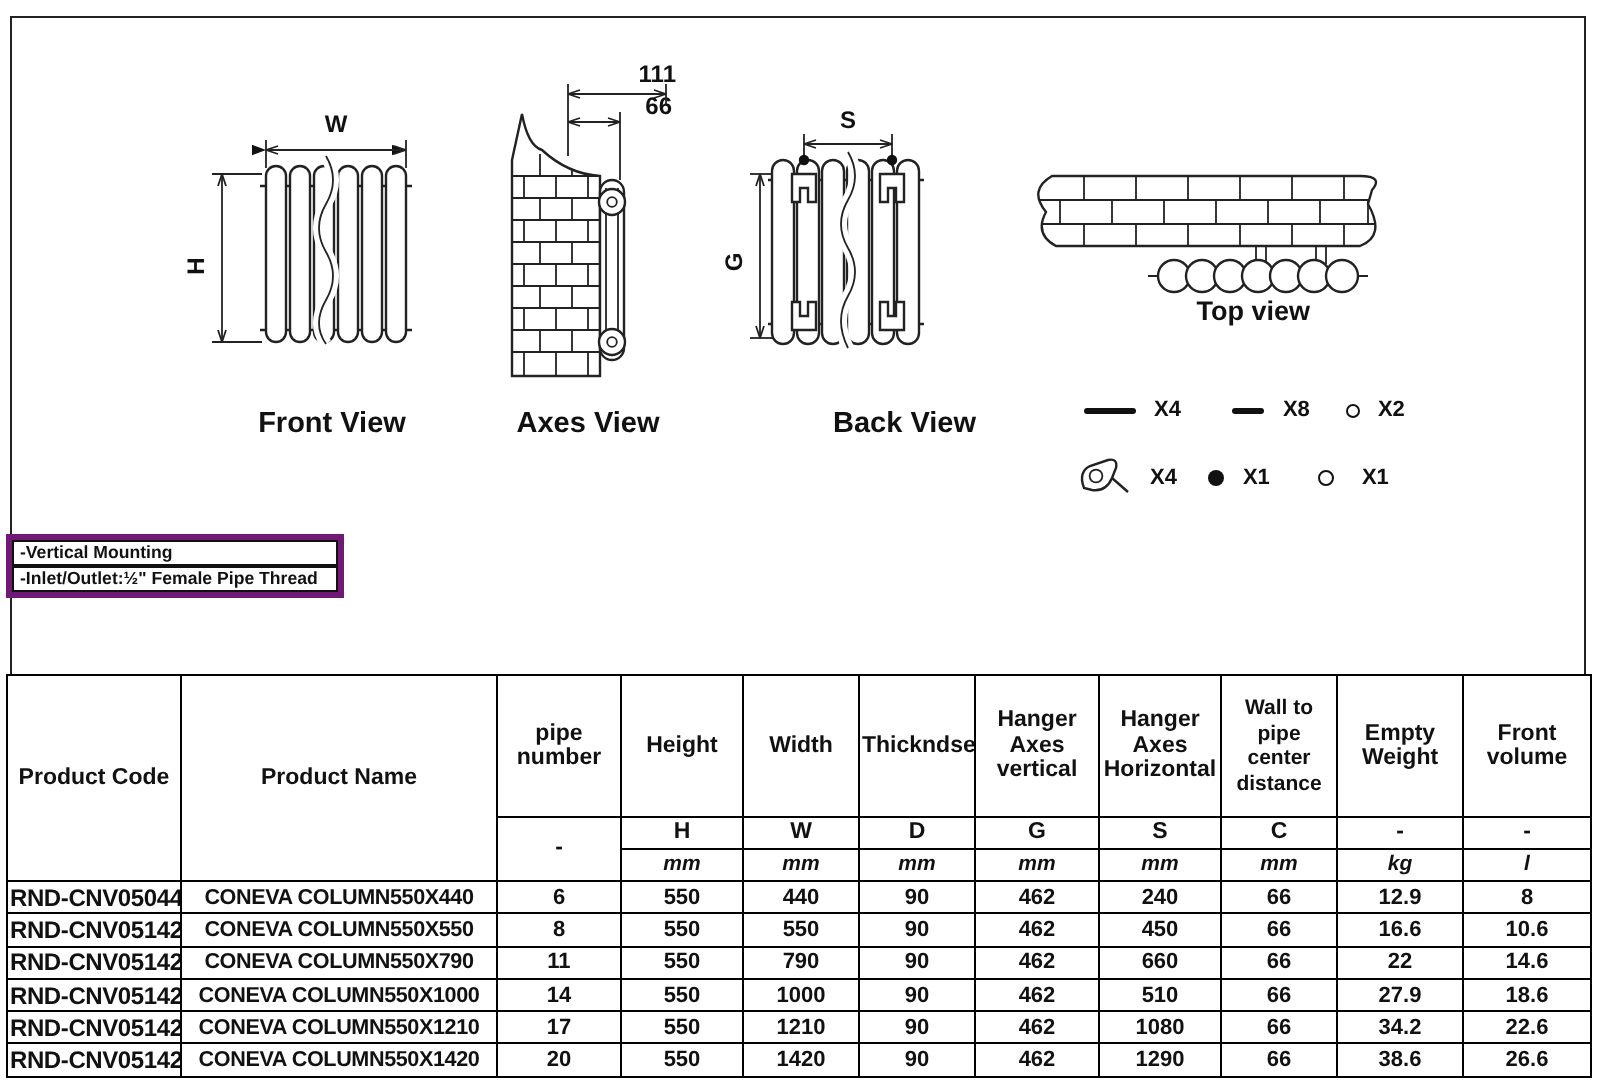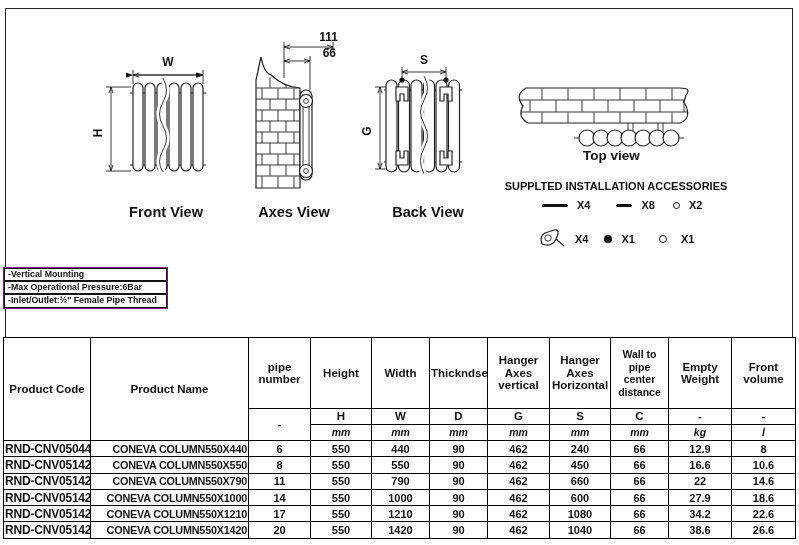--- a/index.html
+++ b/index.html
@@ -7,48 +7,48 @@
         font-family:"Liberation Sans",sans-serif;color:#111;overflow:hidden;}
   
   #frame{position:absolute;left:5px;top:8px;width:786px;height:328px;border:1.5px solid #222;}
   svg{position:absolute;overflow:visible;}
   svg *{vector-effect:non-scaling-stroke;}
   .stroke{stroke:#222;fill:none;stroke-width:1.2;}
   .thin{stroke:#222;fill:none;stroke-width:0.9;}
   .fillw{fill:#fff;stroke:#222;stroke-width:1.2;}
   svg text{font:bold 12px "Liberation Sans",sans-serif;fill:#111;}
   .view-label{position:absolute;font:bold 14.5px "Liberation Sans",sans-serif;text-align:center;}
-  .small-label{position:absolute;font:bold 12.5px "Liberation Sans",sans-serif;text-align:left;}
+  .small-label{position:absolute;font:bold 12.5px "Liberation Sans",sans-serif;text-align:right;}
   
   .acc-title{position:absolute;left:500px;top:180px;width:232px;text-align:center;
              font:bold 11px "Liberation Sans",sans-serif;white-space:nowrap;}
   .acc-row{position:absolute;display:flex;align-items:center;font:bold 11px "Liberation Sans",sans-serif;text-align:center;}
   .acc-row .qty{margin:0 0 0 9px;}
   .acc-row .gap{width:26px;}
   .scr-long{width:26px;height:3px;background:#111;border-radius:2px;}
   .scr-short{width:16px;height:3px;background:#111;border-radius:2px;}
   .ring-sm{width:7px;height:7px;border:1.6px solid #111;border-radius:50%;box-sizing:border-box;}
   .plug-dot{width:8px;height:8px;background:#111;border-radius:50%;}
   .vent-ring{width:8px;height:8px;border:1.7px solid #111;border-radius:50%;box-sizing:border-box;}
   
-  #notes{position:absolute;left:3px;top:267px;width:163px;border:1px solid #701a75;background:#fff;}
+  #notes{position:absolute;left:3px;top:267px;width:163px;border:3px solid #701a75;background:#fff;}
   .note-row{border:1px solid #111;margin:0;height:11.2px;line-height:11px;
             font:bold 8.8px "Liberation Sans",sans-serif;padding:0 0 0 3px;white-space:nowrap;overflow:hidden;}
   
   #spec{position:absolute;left:3px;top:337px;}
   table{border-collapse:collapse;table-layout:fixed;width:793px;background:#fff;}
   th,td{border:1.4px solid #000;font-family:"Liberation Sans",sans-serif;
         font-weight:bold;padding:0 1px;overflow:hidden;}
   th{font-size:11.5px;line-height:12.5px;}
   .sym-row th{height:15px;font-size:11.5px;}
   .unit-row th{height:15px;font-size:10.5px;font-style:italic;}
   .hdr-main th{height:70px;}
   td{height:15.3px;font-size:11px;text-align:center;white-space:nowrap;}
   td.code{text-align:center;font-size:12px;padding-left:1px;letter-spacing:-0.2px;}
-  td.name{text-align:right;font-size:10.8px;letter-spacing:-0.2px;margin-top:36px;}
+  td.name{text-align:center;font-size:10.8px;letter-spacing:-0.2px;margin-top:36px;}
 </style>
 </head>
 <body>
 
 <div id="page">
 
   <div id="frame"></div>
 
   <svg style="left:95px;top:50px;" width="135" height="150" viewBox="0 0 135 150">
     <defs>
@@ -151,21 +151,21 @@
       <path d="M52,26 q7,12 0,24 q-7,12 0,24 q7,12 0,24 q-7,12 0,26" class="thin"></path>
 
       <circle cx="30" cy="30" r="2.6" fill="#111"></circle>
       <circle cx="74" cy="30" r="2.6" fill="#111"></circle>
       <path class="fillw" d="M24,37 h12 v14 h-4 v-7 h-4 v7 h-4 Z"></path>
       <path class="fillw" d="M68,37 h12 v14 h-4 v-7 h-4 v7 h-4 Z"></path>
       <path class="fillw" d="M24,115 h12 v-14 h-4 v7 h-4 v-7 h-4 Z"></path>
       <path class="fillw" d="M68,115 h12 v-14 h-4 v7 h-4 v-7 h-4 Z"></path>
     </g>
   </svg>
-  <div class="view-label" style="left:383px;top:204px;width:90px;">Back View</div>
+  <div class="view-label" style="left:398px;top:204px;width:90px;text-align:right;">Back View</div>
 
   <svg style="left:512px;top:82px;" width="185" height="66" viewBox="0 0 185 66">
     <defs>
       <clipPath id="bandclip">
         <path d="M14,6 L168,6 Q180,6 174,13 L172,20 Q181,36 168,41 L16,41 Q5,35 11,24 Q2,13 14,6 Z"></path>
       </clipPath>
     </defs>
     <g>
       <path class="stroke" d="M14,6 L168,6 Q180,6 174,13 L172,20 Q181,36 168,41 L16,41 Q5,35 11,24 Q2,13 14,6 Z"></path>
       <g clip-path="url(#bandclip)" class="thin">
@@ -182,21 +182,20 @@
       <circle class="fillw" cx="89" cy="56" r="8"></circle>
       <circle class="fillw" cx="103" cy="56" r="8"></circle>
       <circle class="fillw" cx="117" cy="56" r="8"></circle>
       <circle class="fillw" cx="131" cy="56" r="8"></circle>
       <circle class="fillw" cx="145" cy="56" r="8"></circle>
       <circle class="fillw" cx="159" cy="56" r="8"></circle>
     </g>
   </svg>
   <div class="small-label" style="left:583px;top:148px;width:72px;font-size:13.5px;">Top view</div>
 
-  <div class="acc-title">SUPPLTED INSTALLATION ACCESSORIES</div>
 
   <div class="acc-row" style="left:542px;top:199px;">
     <span class="scr-long"></span>
     <span class="qty">X4</span>
     <span class="gap"></span>
     <span class="scr-short"></span>
     <span class="qty">X8</span>
     <span class="gap" style="width:18px;"></span>
     <span class="ring-sm"></span>
     <span class="qty">X2</span>
@@ -212,21 +211,20 @@
     <span class="gap" style="width:16px;"></span>
     <span class="plug-dot"></span>
     <span class="qty">X1</span>
     <span class="gap" style="width:24px;"></span>
     <span class="vent-ring"></span>
     <span class="qty" style="margin-left:14px;">X1</span>
   </div>
 
   <div id="notes">
       <div class="note-row">-Vertical Mounting</div>
-      <div class="note-row">-Max Operational Pressure:6Bar</div>
       <div class="note-row">-Inlet/Outlet:½" Female Pipe Thread</div>
     </div>
 
   <div id="spec">
     <table>
       <colgroup>
         <col style="width:87px">
           <col style="width:158px">
           <col style="width:62px">
         <col style="width:61px">
@@ -315,21 +313,21 @@
             <td>14.6</td>
           </tr>
           <tr>
             <td class="code">RND-CNV05142</td>
             <td class="name">CONEVA COLUMN550X1000</td>
             <td>14</td>
             <td>550</td>
             <td>1000</td>
             <td>90</td>
             <td>462</td>
-            <td>600</td>
+            <td>510</td>
             <td>66</td>
             <td>27.9</td>
             <td>18.6</td>
           </tr>
           <tr>
             <td class="code">RND-CNV05142</td>
             <td class="name">CONEVA COLUMN550X1210</td>
             <td>17</td>
             <td>550</td>
             <td>1210</td>
@@ -341,21 +339,21 @@
             <td>22.6</td>
           </tr>
           <tr>
             <td class="code">RND-CNV05142</td>
             <td class="name">CONEVA COLUMN550X1420</td>
             <td>20</td>
             <td>550</td>
             <td>1420</td>
             <td>90</td>
             <td>462</td>
-            <td>1040</td>
+            <td>1290</td>
             <td>66</td>
             <td>38.6</td>
             <td>26.6</td>
           </tr>
         </tbody>
     </table>
   </div>
 
 </div>
 

